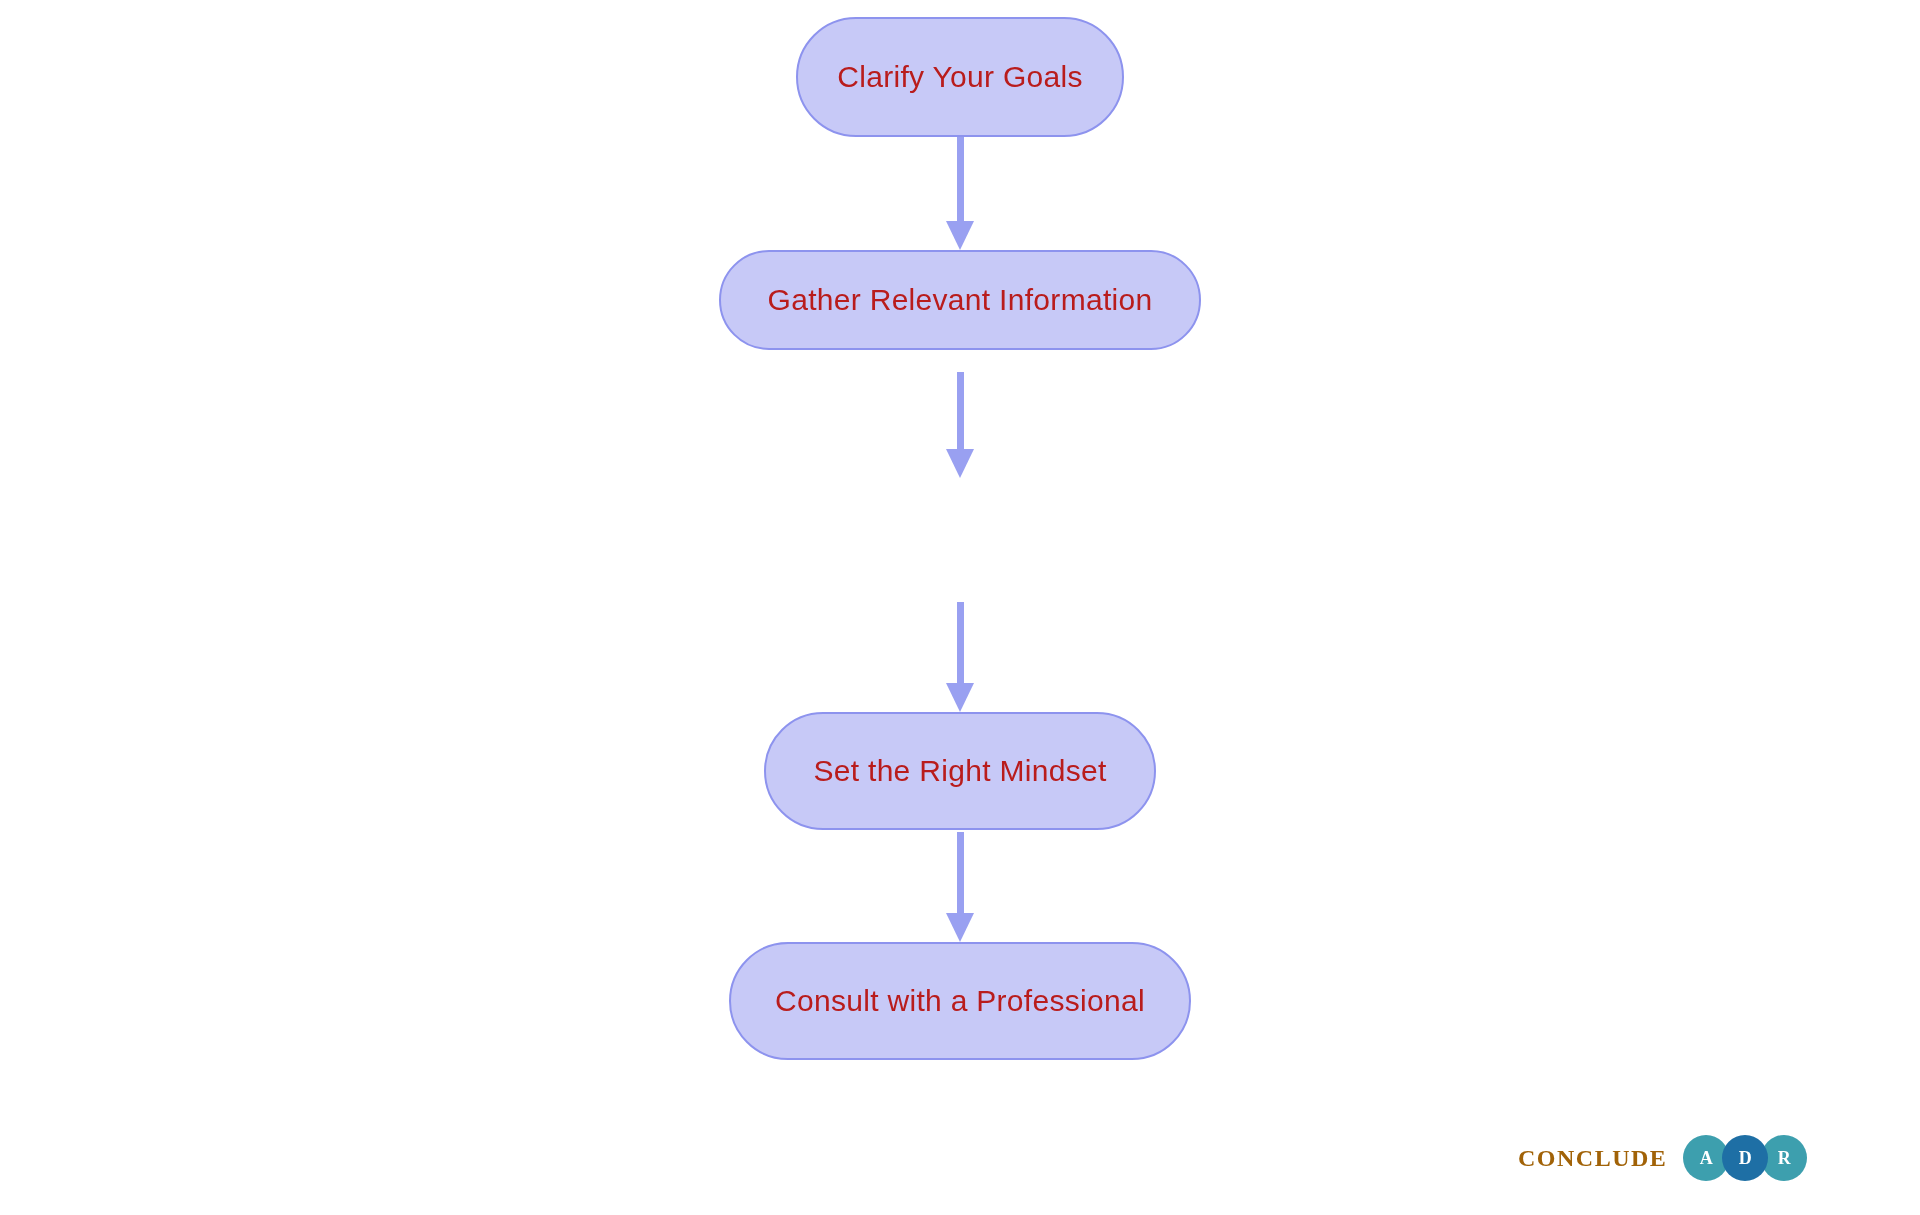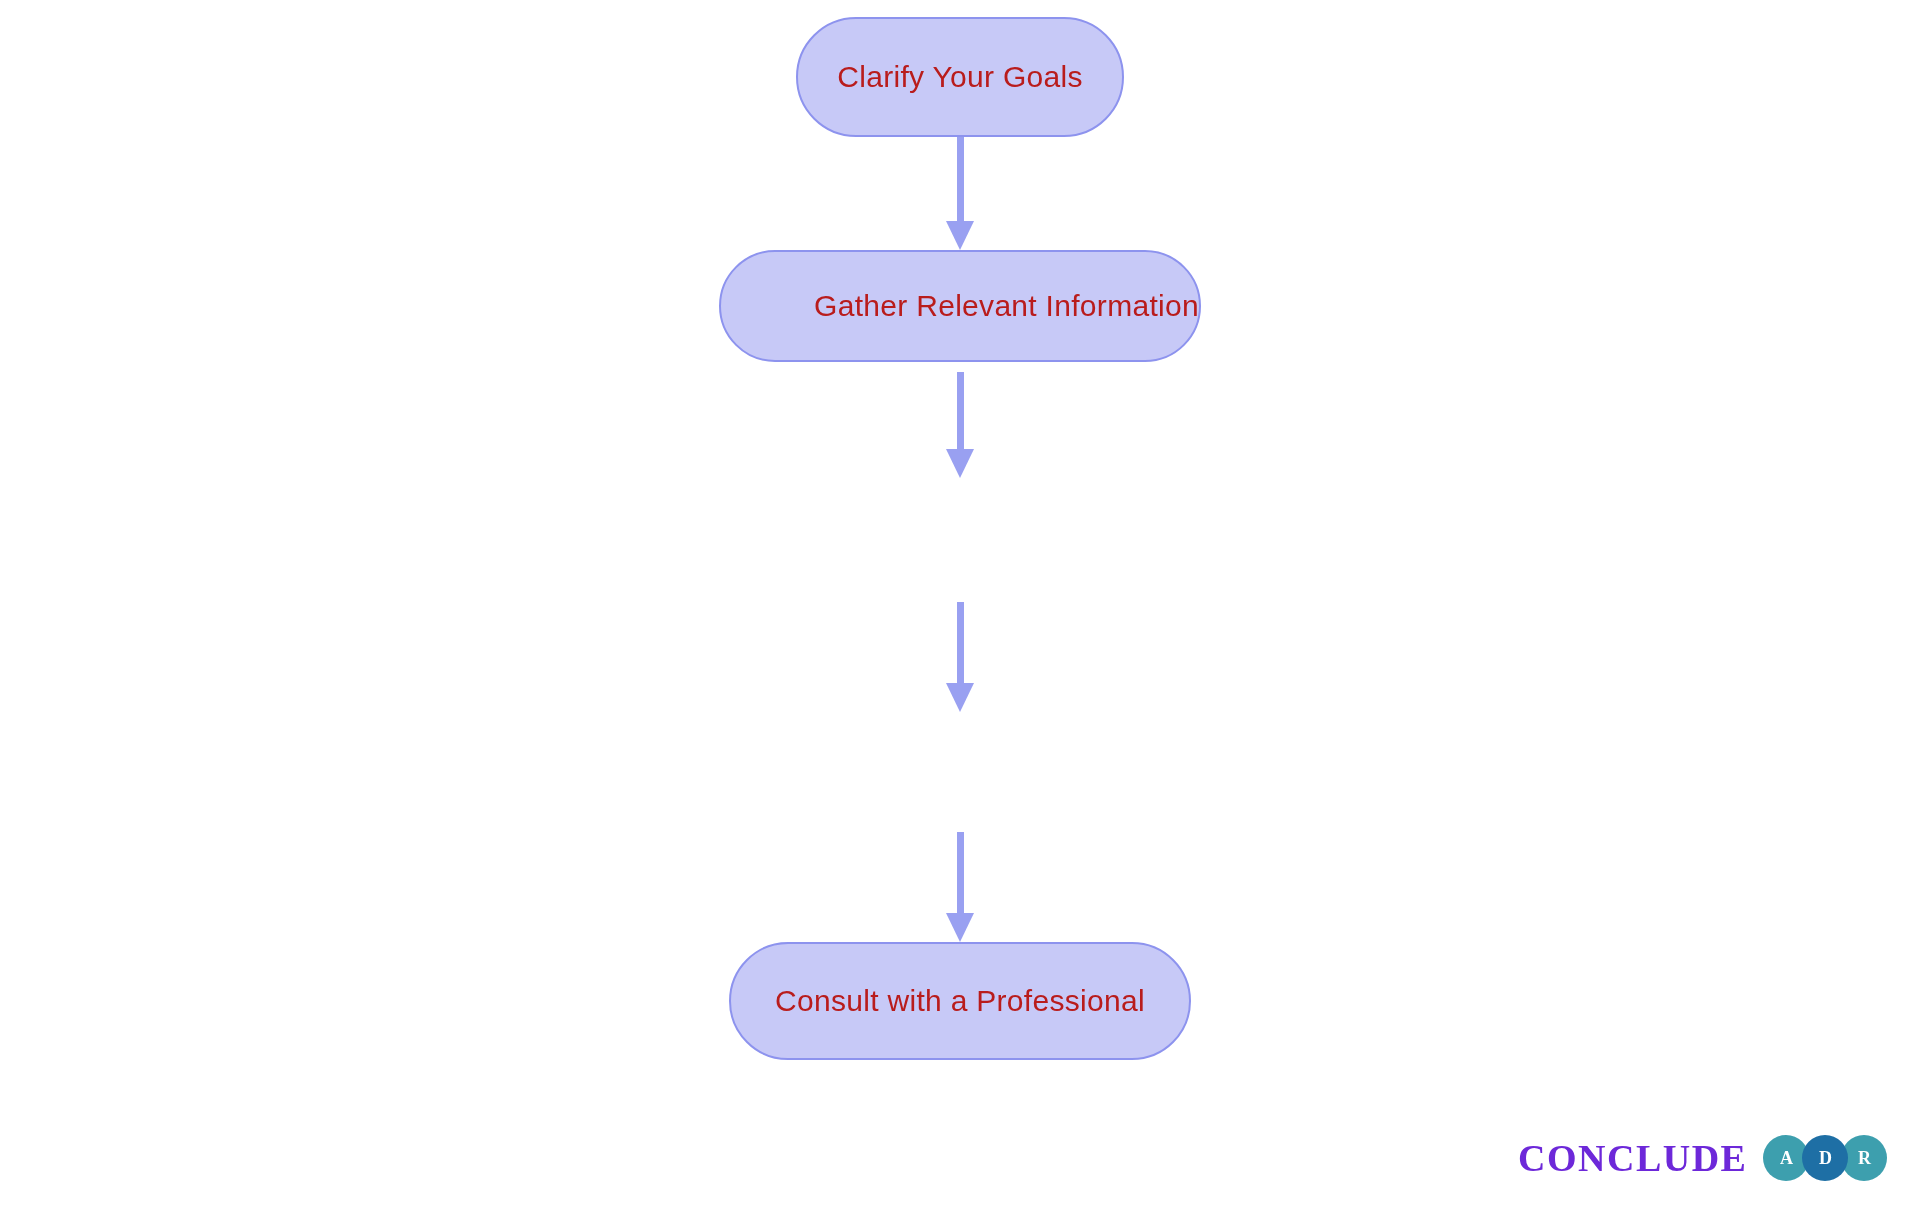--- a/index.html
+++ b/index.html
@@ -31,21 +31,21 @@
     box-sizing: border-box;
   }
   .node span {
     color: #b91c1c;
     font-size: 30px;
     font-weight: 400;
     letter-spacing: 0.3px;
     white-space: nowrap;
   }
   .n1 { top: 17px;  width: 328px; height: 120px; }
-  .n2 { top: 250px; width: 482px; height: 112px; justify-content: flex-end; }
+  .n2 { top: 250px; width: 482px; height: 100px; }
   .n3 { top: 478px; width: 436px; height: 122px; }
   .n4 { top: 712px; width: 392px; height: 118px; }
   .n5 { top: 942px; width: 462px; height: 118px; }
   
   .arrow {
     position: absolute;
     left: 50%;
     transform: translateX(-50%);
     width: 28px;
     display: flex;
@@ -73,23 +73,23 @@
     position: absolute;
     left: 1518px;
     top: 1130px;
     height: 56px;
     display: flex;
     align-items: center;
   }
   .wordmark {
     font-family: "Liberation Serif", serif;
     font-weight: 700;
-    font-size: 38px;
+    font-size: 24px;
     letter-spacing: 1.5px;
-    color: #6d28d9;
+    color: #a16207;
   }
   .badges {
     display: flex;
     align-items: center;
     margin-left: 16px;
   }
   .badge {
     width: 46px;
     height: 46px;
     border-radius: 50%;
@@ -128,20 +128,23 @@
     <div class="shaft"></div>
     <div class="head"></div>
   </div>
 
 
   <div class="arrow a3">
     <div class="shaft"></div>
     <div class="head"></div>
   </div>
 
+  <div class="node n4">
+    <span>Set the Right Mindset</span>
+  </div>
 
   <div class="arrow a4">
     <div class="shaft"></div>
     <div class="head"></div>
   </div>
 
   <div class="node n5">
     <span>Consult with a Professional</span>
   </div>
 

